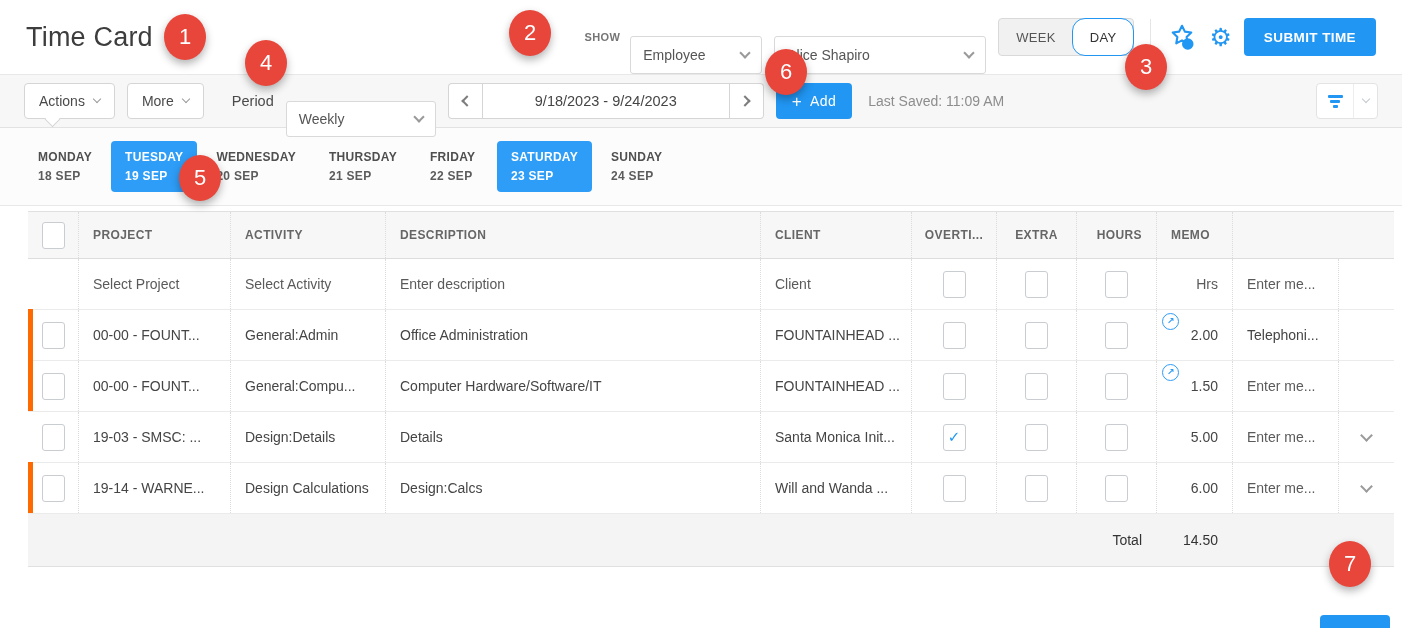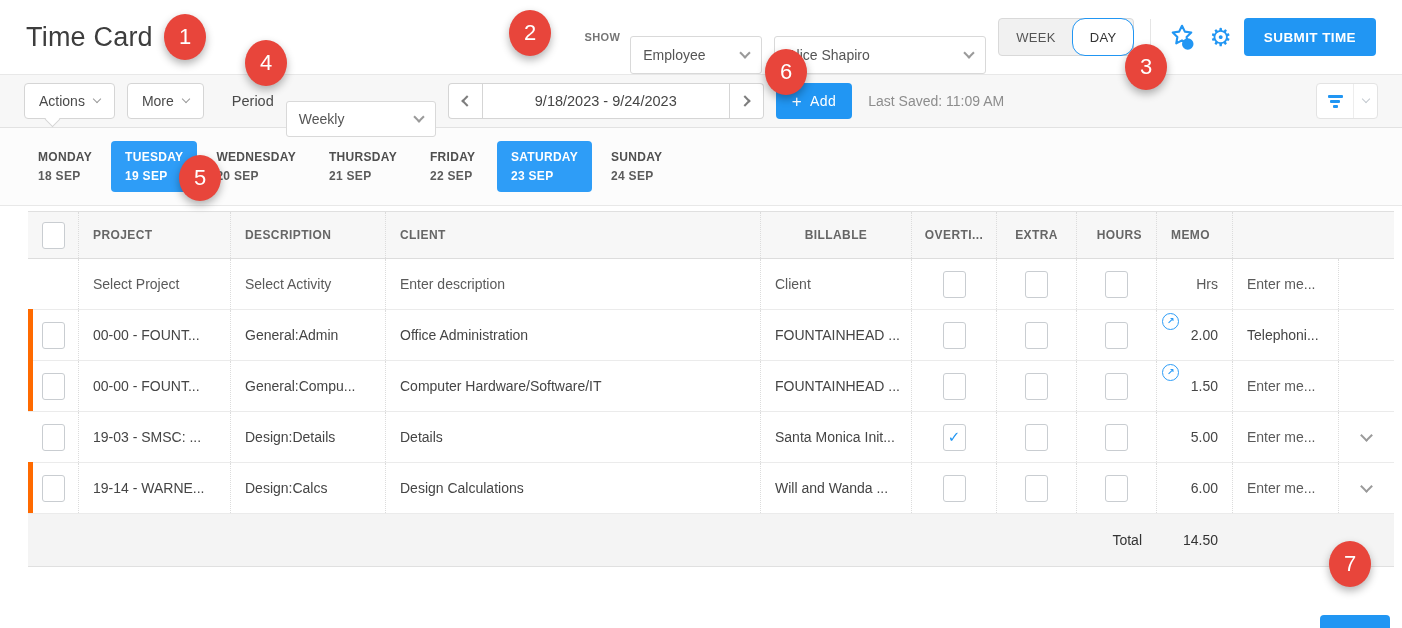--- a/index.html
+++ b/index.html
@@ -211,23 +211,23 @@
   </div>
 </div>
 
 <div class="table-wrap">
 
   <div class="grid-row thead">
     <div class="th">
       <div class="cb"></div>
     </div>
     <div class="th">PROJECT</div>
+    <div class="th">ACTIVITY</div>
     <div class="th">DESCRIPTION</div>
     <div class="th">CLIENT</div>
-    <div class="th center">BILLABLE</div>
     <div class="th center">OVERTI...</div>
     <div class="th center">EXTRA</div>
     <div class="th right">HOURS</div>
     <div class="th">MEMO</div>
     <div class="th"></div>
   </div>
 
   <div class="grid-row trow">
     <div class="td"></div>
     <div class="td ph">Select Project</div>
@@ -328,22 +328,22 @@
     <div class="td center">
         <span class="expand-chev"></span>
       </div>
   </div>
 
   <div class="grid-row trow flagged">
     <div class="td">
         <div class="cb"></div>
       </div>
     <div class="td">19-14 - WARNE...</div>
+    <div class="td">Design Calculations</div>
     <div class="td">Design:Calcs</div>
-    <div class="td">Design Calculations</div>
     <div class="td">Will and Wanda ...</div>
     <div class="td center">
         <div class="cb"></div>
       </div>
     <div class="td center">
         <div class="cb"></div>
       </div>
     <div class="td center">
         <div class="cb"></div>
       </div>

